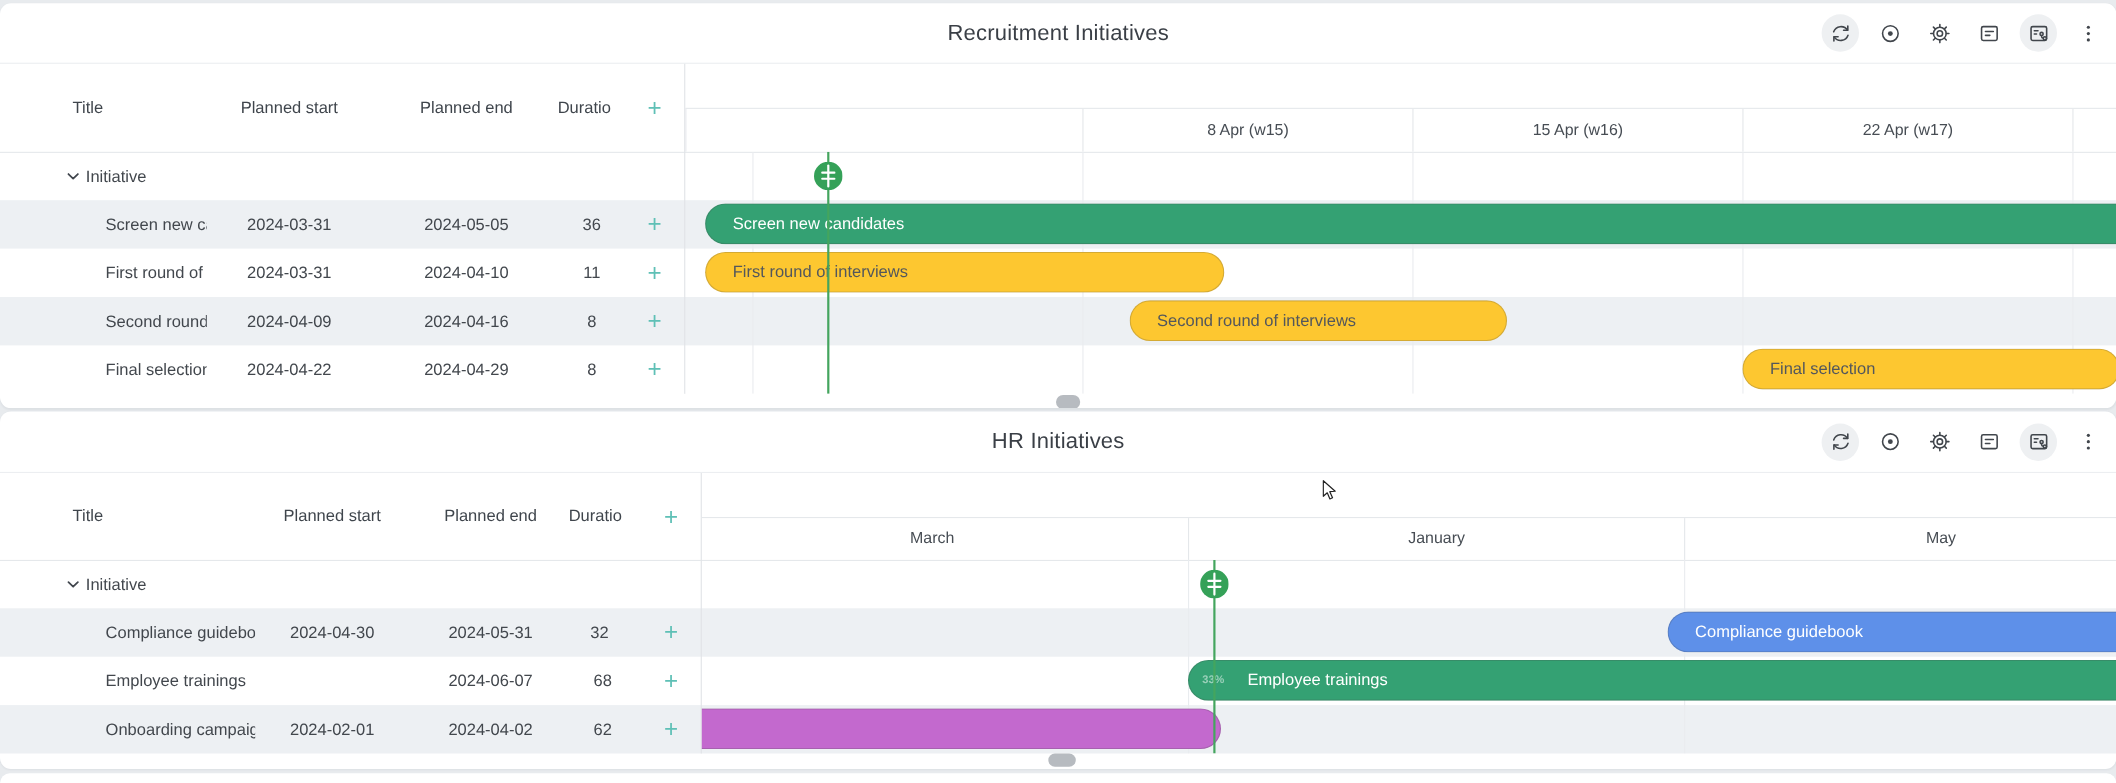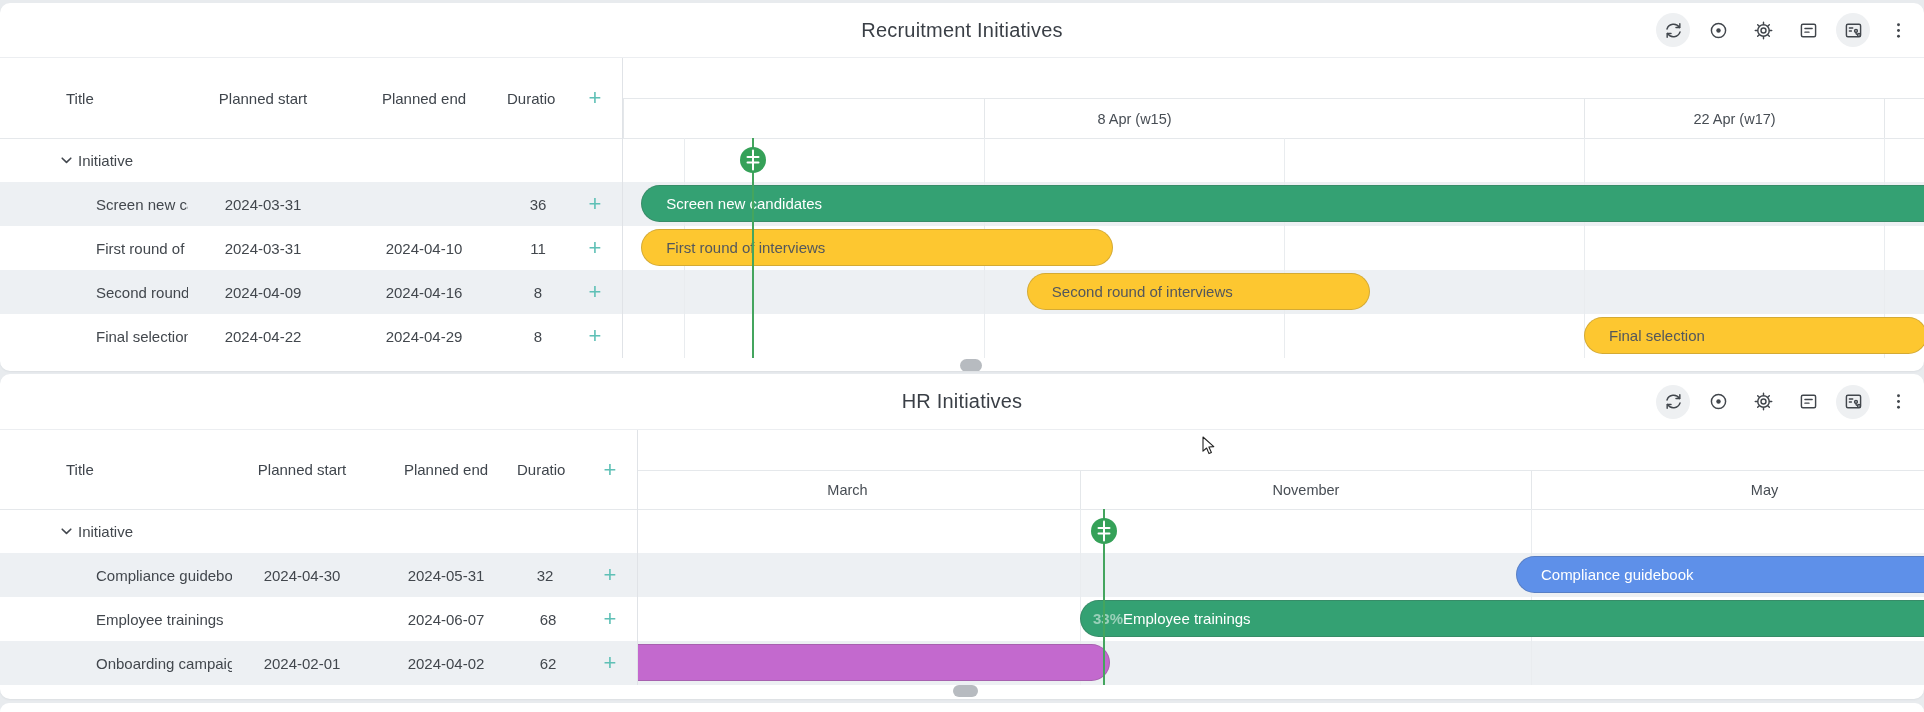--- a/index.html
+++ b/index.html
@@ -52,21 +52,21 @@
   .chev-btn{position:absolute;top:0;height:100%;width:16px;border:none;background:transparent;padding:0;
     display:flex;align-items:center;justify-content:center;cursor:pointer;color:#42474e;}
   .splitter{position:absolute;width:1px;background:#e0e3e7;}
   .chart{position:absolute;overflow:hidden;}
   .gridline{position:absolute;top:0;width:1px;height:100%;background:#e9ecef;}
   .today-line{position:absolute;top:0;width:2px;height:100%;background:#44a55e;z-index:5;}
   .today-marker{position:absolute;z-index:6;}
   .bar{position:absolute;height:37px;border-radius:18.5px;box-sizing:border-box;
     border:1px solid rgba(70,70,70,.22);display:flex;align-items:center;padding-left:24px;
     font-size:15px;font-weight:500;white-space:nowrap;overflow:hidden;z-index:3;cursor:pointer;}
-  .bar .pct{font-weight:700;font-size:15px;}
+  .bar .pct{font-weight:700;margin-right:21px;font-size:10px;}
   .scroll-pill{position:absolute;border-radius:7px;background:#b7bbc0;border:none;padding:0;cursor:pointer;}
   .next-card{position:absolute;left:0;width:1924px;top:703px;height:9px;background:#ffffff;border-radius:10px 10px 0 0;}
   .cursor{position:absolute;z-index:50;pointer-events:none;}
 </style>
 </head>
 <body>
 
 <div id="dashboard">
   <section class="panel" id="panel-0" style="top: 3px; height: 368px;">
     <header class="titlebar" style="height: 55px;">
@@ -120,36 +120,38 @@
   <div class="ghead" style="top: 55px; height: 80px;">
         <span class="hlabel" style="left: 66px;">Title</span>
         <span class="hlabel center" style="left: 188px; width: 150px;">Planned start</span>
         <span class="hlabel center" style="left: 349px; width: 150px;">Planned end</span>
         <span class="hlabel clip" style="left: 507px; width: 57px;">Duratio</span>
         <button class="plus-btn" style="left: 580px;">+</button>
       </div>
       <div class="scale" style="left: 623px; top: 95px; width: 1301px; height: 40px;">
         <div class="scale-cell" style="left: 0px; width: 61px;"></div>
         <div class="scale-cell" style="left: 361px; width: 300px;">8 Apr (w15)</div>
+        <div class="scale-cell" style="left: 661px; width: 300px;">15 Apr (w16)</div>
         <div class="scale-cell" style="left: 961px; width: 300px;">22 Apr (w17)</div>
         <div class="scale-cell" style="left: 1261px; width: 300px;"></div>
       </div>
       <div class="headline" style="top: 135px;"></div>
       <div class="rows" style="top: 135px; height: 220px;">
         <div class="grow" style="top: 0px; height: 44px;">
           <button class="chev-btn" style="left: 58px;">
             <svg width="11" height="7" viewBox="0 0 11 7" fill="none" stroke="currentColor" stroke-width="1.6" stroke-linecap="round" stroke-linejoin="round">
               <path d="M1.2 1.2 L5.5 5.4 L9.8 1.2"></path>
             </svg>
           </button>
           <span class="cell" style="left: 78px;">Initiative</span>
         </div>
         <div class="grow stripe" style="top: 44px; height: 44px;">
           <span class="cell clip" style="left: 96px; width: 92px;">Screen new candidates</span>
           <span class="cell center" style="left: 188px; width: 150px;">2024-03-31</span>
+          <span class="cell center" style="left: 349px; width: 150px;">2024-05-05</span>
           <span class="cell center" style="left: 507px; width: 62px;">36</span>
           <button class="plus-btn" style="left: 580px;">+</button>
         </div>
         <div class="grow" style="top: 88px; height: 44px;">
           <span class="cell clip" style="left: 96px; width: 92px;">First round of interviews</span>
           <span class="cell center" style="left: 188px; width: 150px;">2024-03-31</span>
           <span class="cell center" style="left: 349px; width: 150px; text-align: right;">2024-04-10</span>
           <span class="cell center" style="left: 507px; width: 62px;">11</span>
           <button class="plus-btn" style="left: 580px;">+</button>
         </div>
@@ -251,21 +253,21 @@
     </header>
   <div class="ghead" style="top: 56px; height: 79px;">
         <span class="hlabel" style="left: 66px;">Title</span>
         <span class="hlabel center" style="left: 227px; width: 150px;">Planned start</span>
         <span class="hlabel center" style="left: 371px; width: 150px;">Planned end</span>
         <span class="hlabel clip" style="left: 517px; width: 57px;">Duratio</span>
         <button class="plus-btn" style="left: 595px;">+</button>
       </div>
       <div class="scale" style="left: 638px; top: 96px; width: 1286px; height: 39px;">
         <div class="scale-cell" style="left: -24px; width: 466px;">March</div>
-        <div class="scale-cell" style="left: 442px; width: 451px;">November</div>
+        <div class="scale-cell" style="left: 442px; width: 451px;">January</div>
         <div class="scale-cell" style="left: 893px; width: 466px;">May</div>
       </div>
       <div class="headline" style="top: 135px;"></div>
       <div class="rows" style="top: 135px; height: 176px;">
         <div class="grow" style="top: 0px; height: 44px;">
           <button class="chev-btn" style="left: 58px;">
             <svg width="11" height="7" viewBox="0 0 11 7" fill="none" stroke="currentColor" stroke-width="1.6" stroke-linecap="round" stroke-linejoin="round">
               <path d="M1.2 1.2 L5.5 5.4 L9.8 1.2"></path>
             </svg>
           </button>

